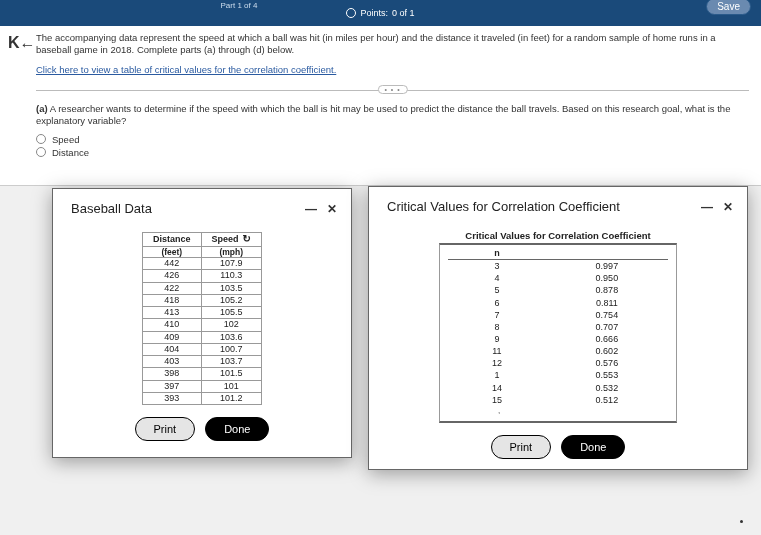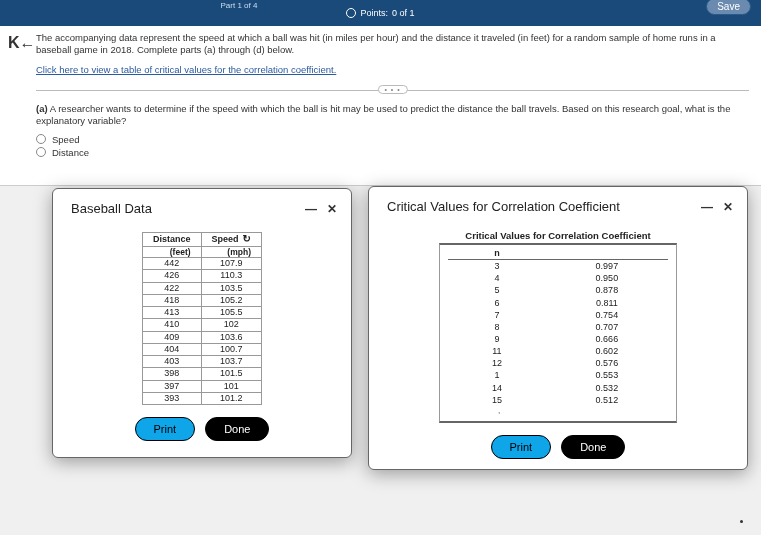--- a/index.html
+++ b/index.html
@@ -59,21 +59,21 @@
   .qa .qtext { line-height:1.3; }
   .options { margin-top:6px; }
   .opt { display:flex; align-items:center; gap:6px; margin:2px 0; }
   .radio { width:10px; height:10px; border:1.5px solid #888; border-radius:50%; display:inline-block;}
   
   
   .dialog {
     position: absolute;
     background: #fff;
     border: 1px solid #666;
-    border-radius: 6px;
+    border-radius: 0;
     box-shadow: 0 4px 18px rgba(0,0,0,.35);
   }
   .dlg1 { left: 52px; top: 188px; width: 300px; height: 270px; }
   .dlg2 { left: 368px; top: 186px; width: 380px; height: 284px; }
   .dlg-head {
     display:flex; justify-content:space-between; align-items:center;
     padding: 12px 14px 6px 18px;
   }
   .dlg-title { font-size: 13px; color:#222; }
   .dlg-ctrls { display:flex; gap:10px; font-size:12px; font-weight:bold; color:#333;}
@@ -85,21 +85,21 @@
     border-collapse: collapse;
     font-size: 9px;
   }
   .btable td, .btable th {
     border: 1px solid #999;
     padding: 0 10px;
     text-align: center;
     line-height: 1.25;
   }
   .btable th { font-weight:bold; font-size:9px; }
-  .btable .subh td { font-weight:bold; border-top:none; font-size:8.5px;text-align:right;}
+  .btable .subh td { font-weight:bold; border-top:none; font-size:8.5px;}
   .refresh { font-size:10px; margin-left:4px;}
   
   .ctable-wrap { text-align:center; }
   .ctitle { font-size:9.5px; font-weight:bold; margin: 6px 0 2px;}
   .ctable {
     margin: 0 auto;
     border-collapse: collapse;
     font-size: 9px;
     width: 220px;
   }
@@ -112,21 +112,21 @@
   .ctable-outer { border:1px solid #999; border-top:2px solid #666; border-bottom:2px solid #666; display:inline-block; padding:2px 8px 6px;}
   .tick { text-align:left; padding-left:50px; font-size:8px; color:#333;}
   
   .dlg-foot { display:flex; gap:10px; justify-content:center; padding: 8px 0 12px;}
   .btn {
     border-radius: 14px;
     padding: 5px 18px;
     font-size: 11px;
     border:1.5px solid #000;
   }
-  .btn-print { background:#0ea5e9; color:#000;}
+  .btn-print { background:#e5e5e5; color:#000;}
   .btn-done { background:#000; color:#fff;}
   .dot { position:absolute; right:18px; bottom:12px; width:3px;height:3px;background:#333;border-radius:50%;}
 </style>
 </head>
 <body>
 
 <div class="topbar">
   <span class="part">Part 1 of 4</span>
   <span class="points">
     <span class="circ"></span>

